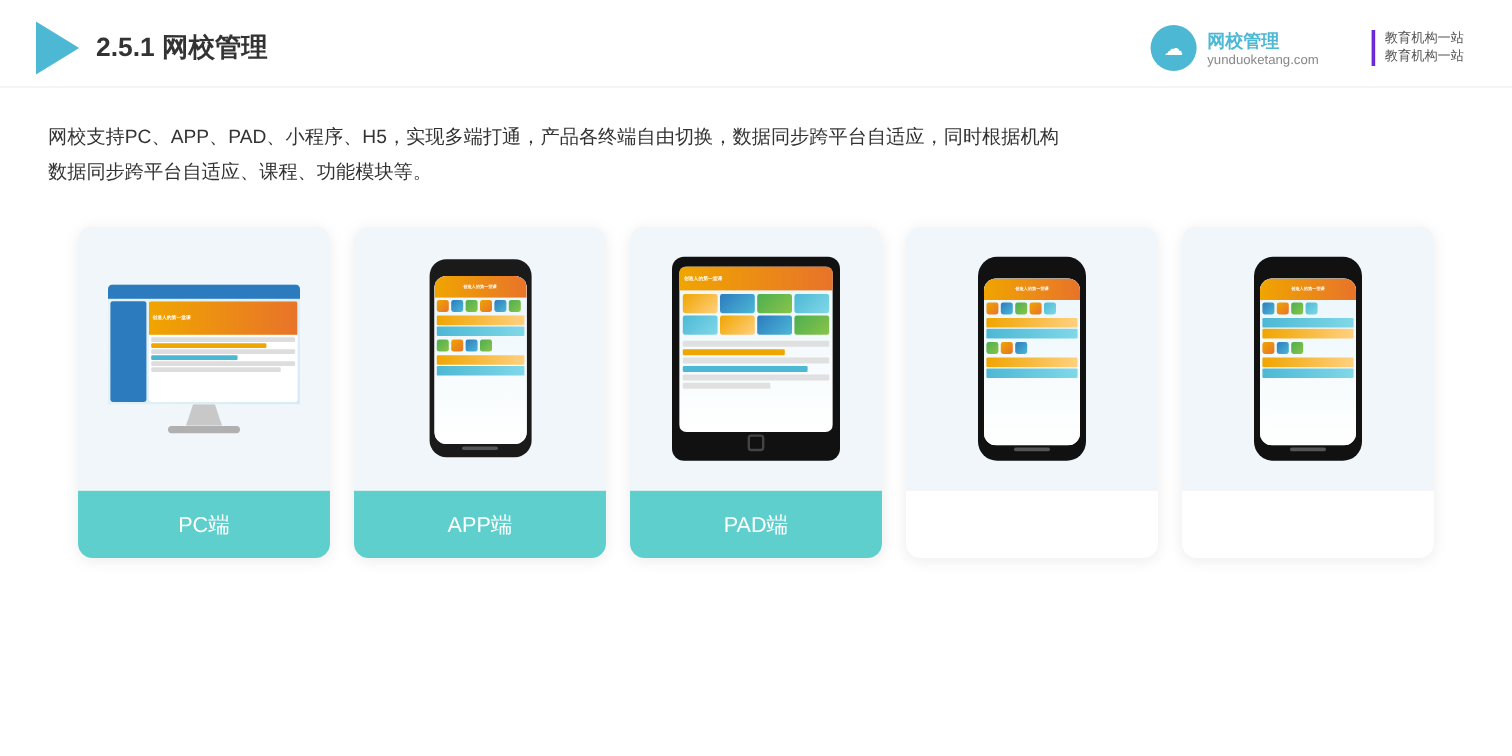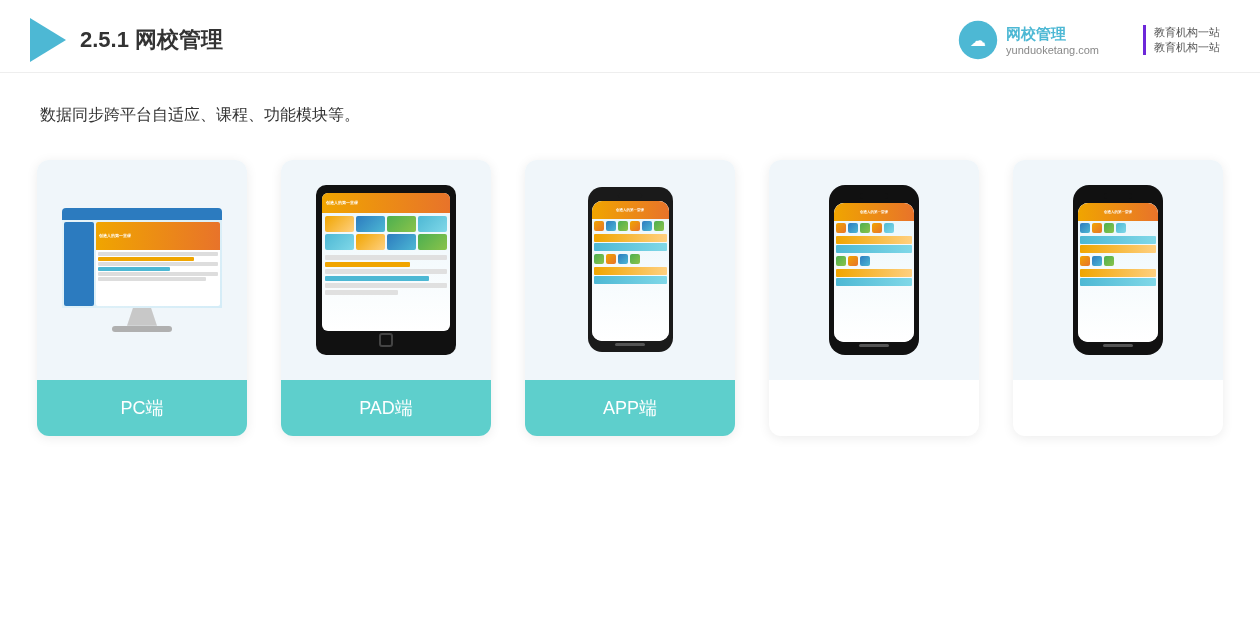--- a/index.html
+++ b/index.html
@@ -78,21 +78,21 @@
       padding: 28px 40px 10px 40px;
       font-size: 16px;
       color: #333;
       line-height: 1.8;
     }
 
     
     .cards-section {
       padding: 20px 30px 20px 30px;
       display: flex;
-      gap: 34px;
+      gap: 20px;
       justify-content: center;
     }
 
     .card {
       background: #fff;
       border-radius: 12px;
       box-shadow: 0 2px 12px rgba(0,0,0,0.08);
       width: 210px;
       overflow: hidden;
       display: flex;
@@ -405,20 +405,21 @@
       <span class="brand-url">yunduoketang.com</span>
     </div>
     <div class="brand-slogan">
       <div>教育机构一站</div>
       <div>教育机构一站</div>
     </div>
   </div>
 </div>
 
 <div class="description">
+  <div>网校支持PC、APP、PAD、小程序、H5，实现多端打通，产品各终端自由切换，数据同步跨平台自适应，同时根据机构</div>
   <div>数据同步跨平台自适应、课程、功能模块等。</div>
 </div>
 
 <div class="cards-section">
 
   <div class="card">
     <div class="card-image-area">
       <div class="monitor">
         <div class="monitor-screen">
           <div class="monitor-screen-inner">
@@ -443,20 +444,55 @@
         </div>
         <div class="monitor-stand"></div>
         <div class="monitor-base"></div>
       </div>
     </div>
     <div class="card-label">PC端</div>
   </div>
 
   <div class="card">
     <div class="card-image-area">
+      <div class="phone-mockup">
+        <div class="phone-notch"></div>
+        <div class="phone-screen">
+          <div class="phone-screen-content">
+            <div class="phone-top-bar">
+              <div class="phone-top-text">创造人的第一堂课</div>
+            </div>
+            <div class="phone-icons-row">
+              <div class="phone-icon-item"></div>
+              <div class="phone-icon-item blue"></div>
+              <div class="phone-icon-item green"></div>
+              <div class="phone-icon-item"></div>
+              <div class="phone-icon-item blue"></div>
+              <div class="phone-icon-item green"></div>
+            </div>
+            <div class="phone-card-row"></div>
+            <div class="phone-card-row teal"></div>
+            <div class="phone-icons-row">
+              <div class="phone-icon-item green"></div>
+              <div class="phone-icon-item"></div>
+              <div class="phone-icon-item blue"></div>
+              <div class="phone-icon-item green"></div>
+            </div>
+            <div class="phone-card-row"></div>
+            <div class="phone-card-row teal"></div>
+          </div>
+        </div>
+        <div class="phone-home-bar"></div>
+      </div>
+    </div>
+    <div class="card-label">APP端</div>
+  </div>
+
+  <div class="card">
+    <div class="card-image-area">
       <div class="tablet-mockup">
         <div class="tablet-screen">
           <div class="tablet-screen-content">
             <div class="tablet-top-bar">
               <div class="tablet-top-text">创造人的第一堂课</div>
             </div>
             <div class="tablet-grid">
               <div class="tablet-grid-item"></div>
               <div class="tablet-grid-item blue"></div>
               <div class="tablet-grid-item green"></div>
@@ -477,109 +513,74 @@
           </div>
         </div>
         <div class="tablet-home"></div>
       </div>
     </div>
     <div class="card-label">PAD端</div>
   </div>
 
   <div class="card">
     <div class="card-image-area">
-      <div class="phone-mockup">
-        <div class="phone-notch"></div>
-        <div class="phone-screen">
+      <div class="mini-phone">
+        <div class="mini-phone-notch"></div>
+        <div class="mini-phone-screen">
           <div class="phone-screen-content">
             <div class="phone-top-bar">
               <div class="phone-top-text">创造人的第一堂课</div>
             </div>
             <div class="phone-icons-row">
               <div class="phone-icon-item"></div>
               <div class="phone-icon-item blue"></div>
               <div class="phone-icon-item green"></div>
               <div class="phone-icon-item"></div>
-              <div class="phone-icon-item blue"></div>
-              <div class="phone-icon-item green"></div>
+              <div class="phone-icon-item teal" style="background:linear-gradient(135deg,#4db8d4,#80d8e8)"></div>
             </div>
             <div class="phone-card-row"></div>
             <div class="phone-card-row teal"></div>
             <div class="phone-icons-row">
               <div class="phone-icon-item green"></div>
               <div class="phone-icon-item"></div>
               <div class="phone-icon-item blue"></div>
-              <div class="phone-icon-item green"></div>
             </div>
             <div class="phone-card-row"></div>
             <div class="phone-card-row teal"></div>
           </div>
         </div>
         <div class="phone-home-bar"></div>
       </div>
     </div>
-    <div class="card-label">APP端</div>
   </div>
 
   <div class="card">
     <div class="card-image-area">
       <div class="mini-phone">
         <div class="mini-phone-notch"></div>
         <div class="mini-phone-screen">
           <div class="phone-screen-content">
             <div class="phone-top-bar">
               <div class="phone-top-text">创造人的第一堂课</div>
             </div>
             <div class="phone-icons-row">
-              <div class="phone-icon-item"></div>
-              <div class="phone-icon-item blue"></div>
-              <div class="phone-icon-item green"></div>
-              <div class="phone-icon-item"></div>
+              <div class="phone-icon-item blue"></div>
+              <div class="phone-icon-item"></div>
+              <div class="phone-icon-item green"></div>
               <div class="phone-icon-item teal" style="background:linear-gradient(135deg,#4db8d4,#80d8e8)"></div>
             </div>
+            <div class="phone-card-row teal"></div>
             <div class="phone-card-row"></div>
-            <div class="phone-card-row teal"></div>
             <div class="phone-icons-row">
-              <div class="phone-icon-item green"></div>
-              <div class="phone-icon-item"></div>
-              <div class="phone-icon-item blue"></div>
+              <div class="phone-icon-item"></div>
+              <div class="phone-icon-item blue"></div>
+              <div class="phone-icon-item green"></div>
             </div>
             <div class="phone-card-row"></div>
             <div class="phone-card-row teal"></div>
           </div>
         </div>
         <div class="phone-home-bar"></div>
       </div>
     </div>
   </div>
 
-  <div class="card">
-    <div class="card-image-area">
-      <div class="mini-phone">
-        <div class="mini-phone-notch"></div>
-        <div class="mini-phone-screen">
-          <div class="phone-screen-content">
-            <div class="phone-top-bar">
-              <div class="phone-top-text">创造人的第一堂课</div>
-            </div>
-            <div class="phone-icons-row">
-              <div class="phone-icon-item blue"></div>
-              <div class="phone-icon-item"></div>
-              <div class="phone-icon-item green"></div>
-              <div class="phone-icon-item teal" style="background:linear-gradient(135deg,#4db8d4,#80d8e8)"></div>
-            </div>
-            <div class="phone-card-row teal"></div>
-            <div class="phone-card-row"></div>
-            <div class="phone-icons-row">
-              <div class="phone-icon-item"></div>
-              <div class="phone-icon-item blue"></div>
-              <div class="phone-icon-item green"></div>
-            </div>
-            <div class="phone-card-row"></div>
-            <div class="phone-card-row teal"></div>
-          </div>
-        </div>
-        <div class="phone-home-bar"></div>
-      </div>
-    </div>
-  </div>
-
 </div>
 
 </body></html>

